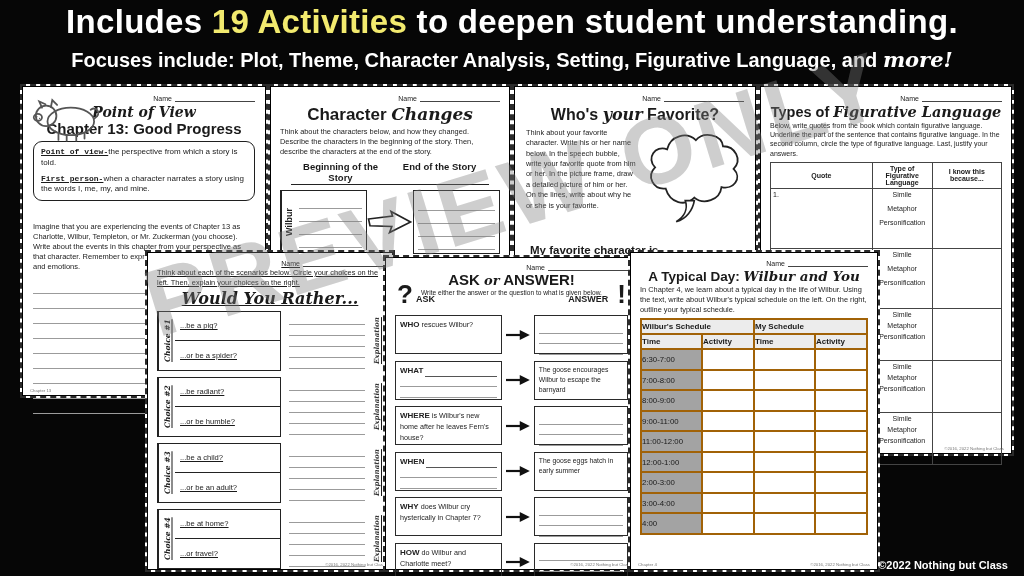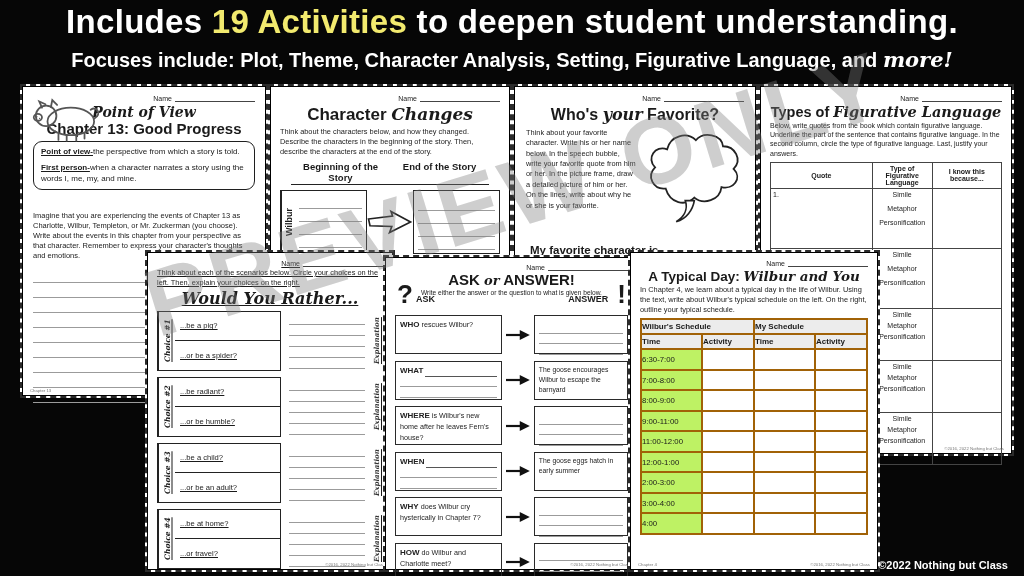--- a/index.html
+++ b/index.html
@@ -26,21 +26,21 @@
   .ctr{text-align:center;}
   .instr{font-size:7.4px;line-height:1.32;color:#222;}
   .tinyfoot{position:absolute;font-size:4.3px;color:#777;bottom:3px;}
   .tf-l{left:8px;} .tf-r{right:8px;}
   .vlabel{writing-mode:vertical-rl;transform:rotate(180deg);text-align:center;
           display:flex;align-items:center;justify-content:center;}
 
   
   .defbox{border:1.5px solid #1f1f1f;border-radius:9px;padding:5px 7px;font-size:8px;
           line-height:1.35;margin-top:4px;}
-  .defbox .term{font-weight:bold;text-decoration:underline;}
+  .defbox .term{font-weight:bold;text-decoration:underline;font-family:Liberation Mono, monospace;}
   .povlines .wline{height:14px;}
 
   
   .cc-heads{display:flex;justify-content:center;margin-top:5px;}
   .cc-heads div{width:45%;text-align:center;font-weight:bold;font-size:9.5px;
                 border-bottom:1.5px solid #222;padding-bottom:1px;}
   .cc-row{display:flex;align-items:center;justify-content:space-between;margin-top:5px;}
   .cc-box{width:44%;height:64px;border:1.5px solid #222;display:flex;box-sizing:border-box;}
   .cc-lab{width:13px;border-right:1.5px solid #222;font-size:9px;font-weight:bold;}
   .cc-lines{flex:1;padding:5px 4px 0 4px;}
@@ -87,21 +87,21 @@
   .kw{font-weight:bold;font-size:8px;}
   .kwrow{display:flex;align-items:flex-end;gap:2px;}
   .kwline{flex:1;border-bottom:1px solid #555;height:9px;}
   .aa-abox .wline,.aa-qbox .wline{height:9.5px;}
 
   
   .daytable{border-collapse:collapse;width:100%;margin-top:4px;table-layout:fixed;}
   .daytable th,.daytable td{border:2px solid #a16207;font-size:7.8px;text-align:left;padding:0;}
   .daytable th{background:#ececec;font-weight:bold;height:13px;font-size:8px;}
   .daytable td{height:18.5px;}
-  .daytable td.time{background:#bef264;font-weight:500;}
+  .daytable td.time{background:#a3a3a3;font-weight:500;}
 
   
   .watermark{position:absolute;left:148px;top:252px;transform:rotate(-17deg);transform-origin:0 50%;
              font-size:95px;font-weight:800;letter-spacing:4px;color:rgba(125,125,125,.38);
              white-space:nowrap;z-index:6;pointer-events:none;}
   .pagecopy{position:absolute;right:16px;bottom:5px;color:#fff;font-size:11px;font-weight:bold;z-index:7;}
 </style>
 </head>
 <body>
 

